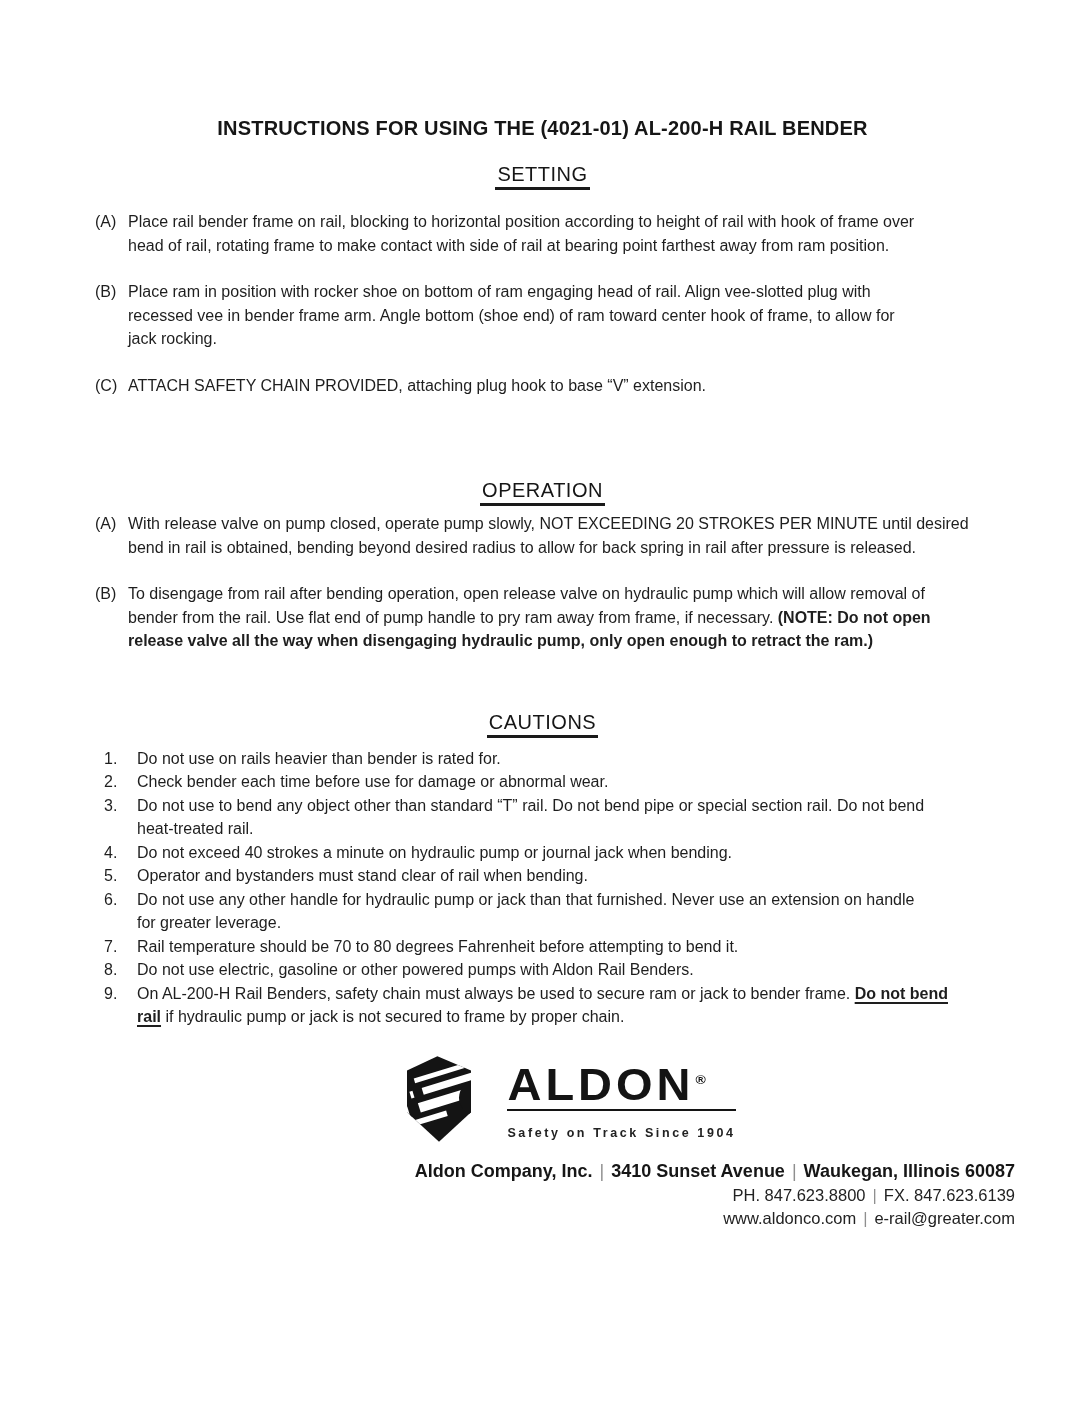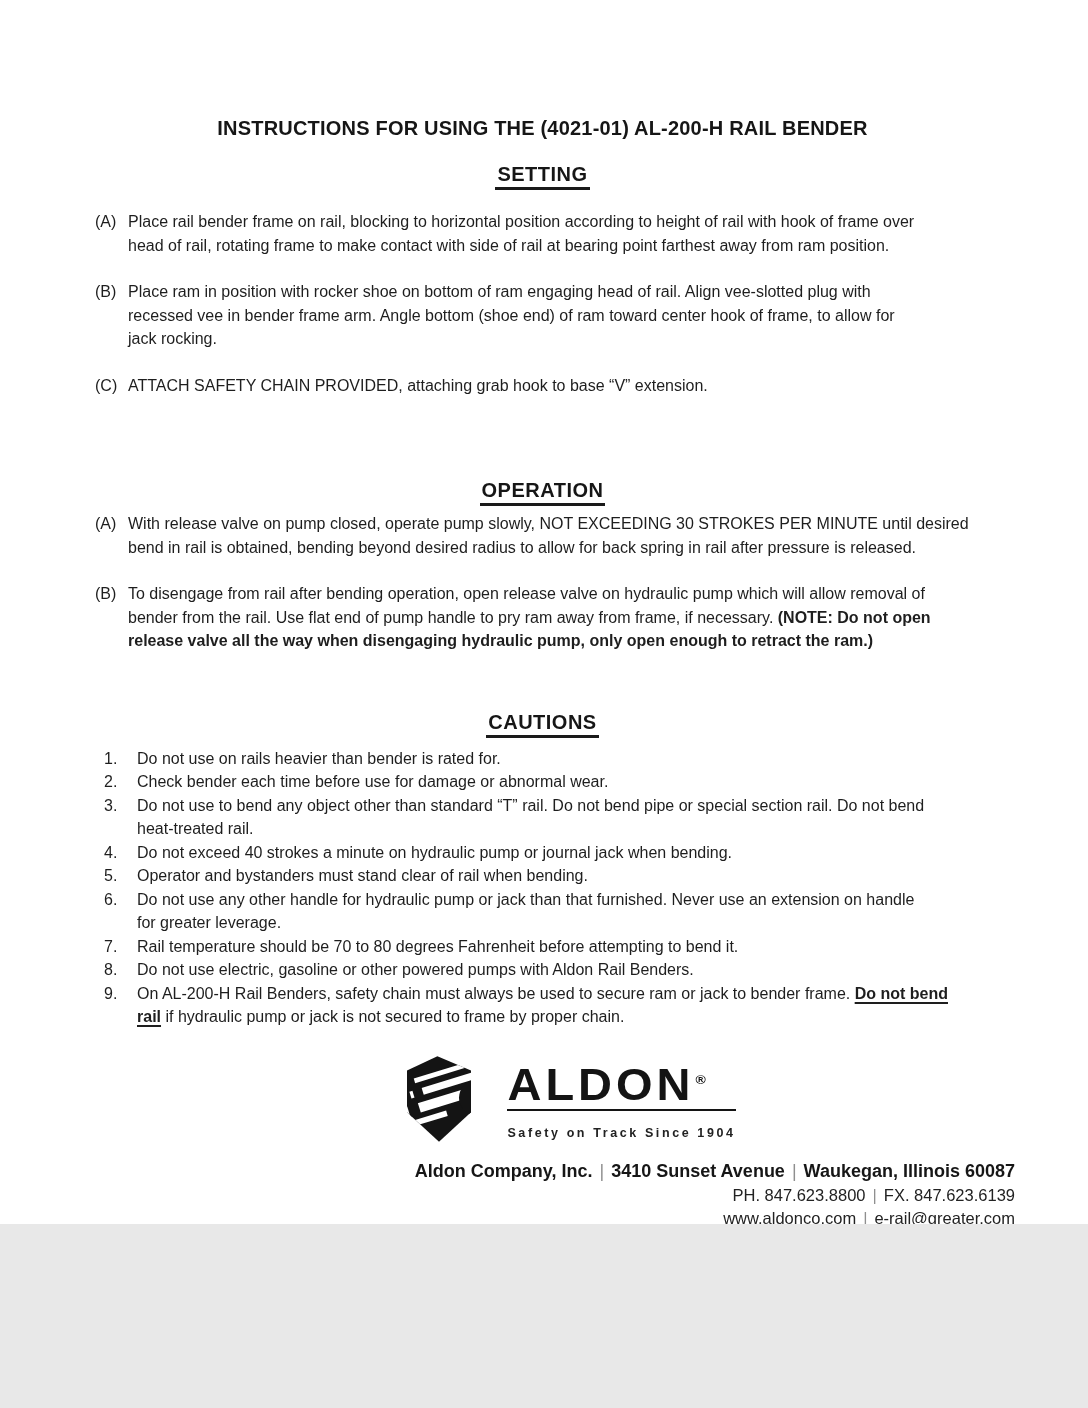--- a/index.html
+++ b/index.html
@@ -1,18 +1,18 @@
 <!DOCTYPE html>
 <html><head>
 <meta charset="utf-8">
 <style>
   html,body{margin:0;padding:0;background:#e8e8e8;}
   .page{
     position:relative;
-    width:1088px;height:1224px;
+    width:1088px;height:1408px;
     background:#ffffff;
     overflow:hidden;
     font-family:"Liberation Sans",sans-serif;
     color:#1e1e1e;
     margin:0 auto;
   }
   .doc{
     padding:116px 98px 0 95px;
   }
   .title{
@@ -22,21 +22,21 @@
     color:#161616;
     letter-spacing:.2px;
     line-height:24px;
   }
   .heading-row{
     text-align:center;
   }
   .heading{
     display:inline-block;
     font-size:20px;
-    font-weight:bold;
+    font-weight:normal;
     color:#161616;
     letter-spacing:.5px;
     border-bottom:3px solid #1a1a1a;
     padding:0 2px 2px 2px;
     line-height:22px;
   }
   .hr-setting{margin-top:23px;}
   .hr-operation{margin-top:82px;}
   .hr-cautions{margin-top:58px;}
   .item{
@@ -112,31 +112,31 @@
 head of rail, rotating frame to make contact with side of rail at bearing point farthest away from ram position.</span>
       </div>
       <div class="item">
         <span class="lbl">(B)</span>
         <span class="txt">Place ram in position with rocker shoe on bottom of ram engaging head of rail. Align vee-slotted plug with
 recessed vee in bender frame arm. Angle bottom (shoe end) of ram toward center hook of frame, to allow for
 jack rocking.</span>
       </div>
       <div class="item">
         <span class="lbl">(C)</span>
-        <span class="txt">ATTACH SAFETY CHAIN PROVIDED, attaching grab hook to base “V” extension.</span>
+        <span class="txt">ATTACH SAFETY CHAIN PROVIDED, attaching plug hook to base “V” extension.</span>
       </div>
     </div>
 
     <div class="heading-row hr-operation">
       <span class="heading">OPERATION</span>
     </div>
     <div class="operation">
       <div class="item operation-a">
         <span class="lbl">(A)</span>
-        <span class="txt">With release valve on pump closed, operate pump slowly, NOT EXCEEDING 30 STROKES PER MINUTE until desired
+        <span class="txt">With release valve on pump closed, operate pump slowly, NOT EXCEEDING 20 STROKES PER MINUTE until desired
 bend in rail is obtained, bending beyond desired radius to allow for back spring in rail after pressure is released.</span>
       </div>
       <div class="item">
         <span class="lbl">(B)</span>
         <span class="txt"><span class="seg">To disengage from rail after bending operation, open release valve on hydraulic pump which will allow removal of
 bender from the rail. Use flat end of pump handle to pry ram away from frame, if necessary. </span><span class="seg b">(NOTE: Do not open
 release valve all the way when disengaging hydraulic pump, only open enough to retract the ram.)</span></span>
       </div>
     </div>
 

